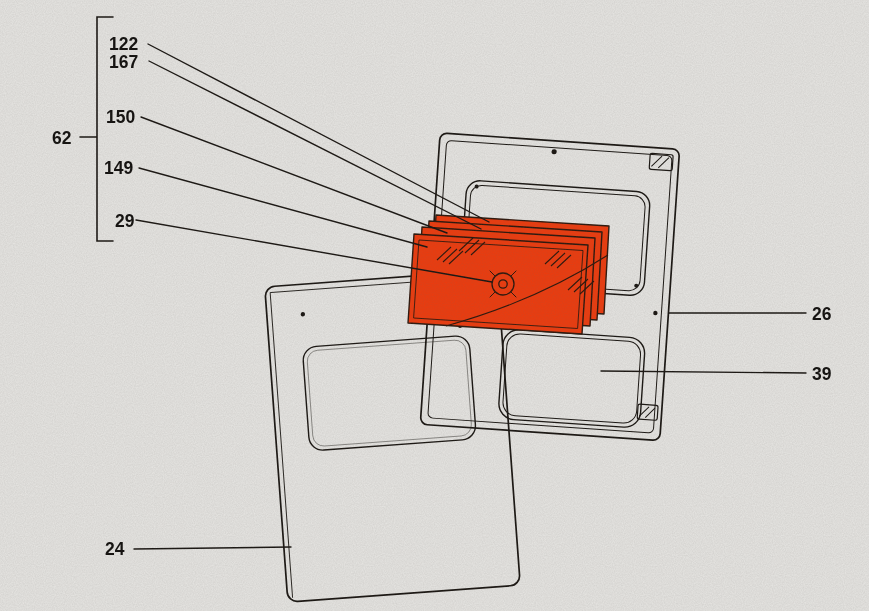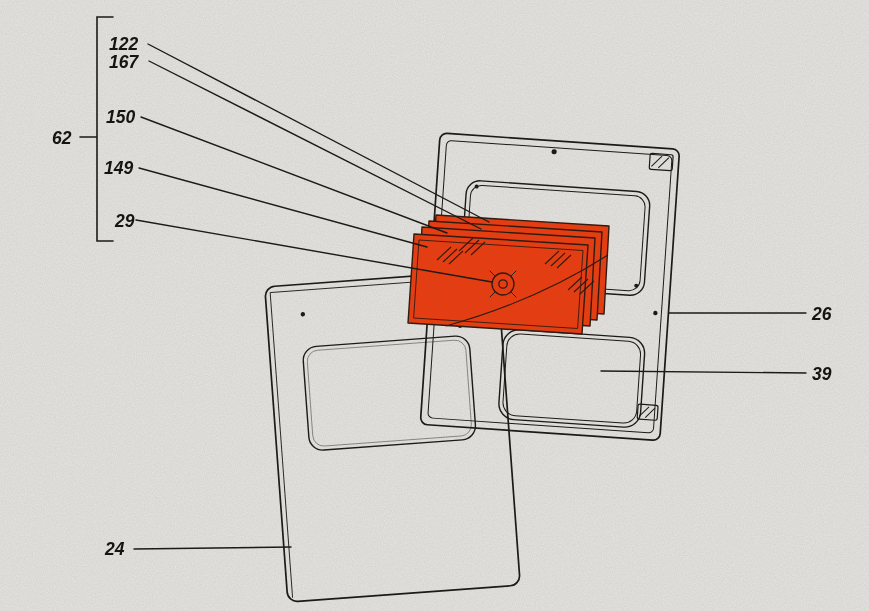--- a/index.html
+++ b/index.html
@@ -1,16 +1,16 @@
 <!DOCTYPE html>
 <html><head>
 <meta charset="utf-8">
 <style>
   html,body{margin:0;padding:0;background:#cfcecb;}
-  .stage{position:relative;width:869px;height:611px;overflow:hidden;background:#e7e6e3;font-style:italic;}
+  .stage{position:relative;width:869px;height:611px;overflow:hidden;background:#e7e6e3;}
   svg{position:absolute;inset:0;display:block;}
   .ln{stroke:#17130f;stroke-width:1.4;stroke-linecap:round;fill:none;}
   .ol{stroke:#17130f;fill:none;}
   .sw17{stroke-width:1.7;} .sw14{stroke-width:1.4;} .sw12{stroke-width:1.2;}
   .sw10{stroke-width:1;}   .sw09{stroke-width:.9;}  .sw08{stroke-width:.8;}
   text.part{font-family:"Liberation Sans",sans-serif;font-weight:700;font-size:17.5px;fill:#0f0d0b;}
 </style>
 </head>
 <body>
 

